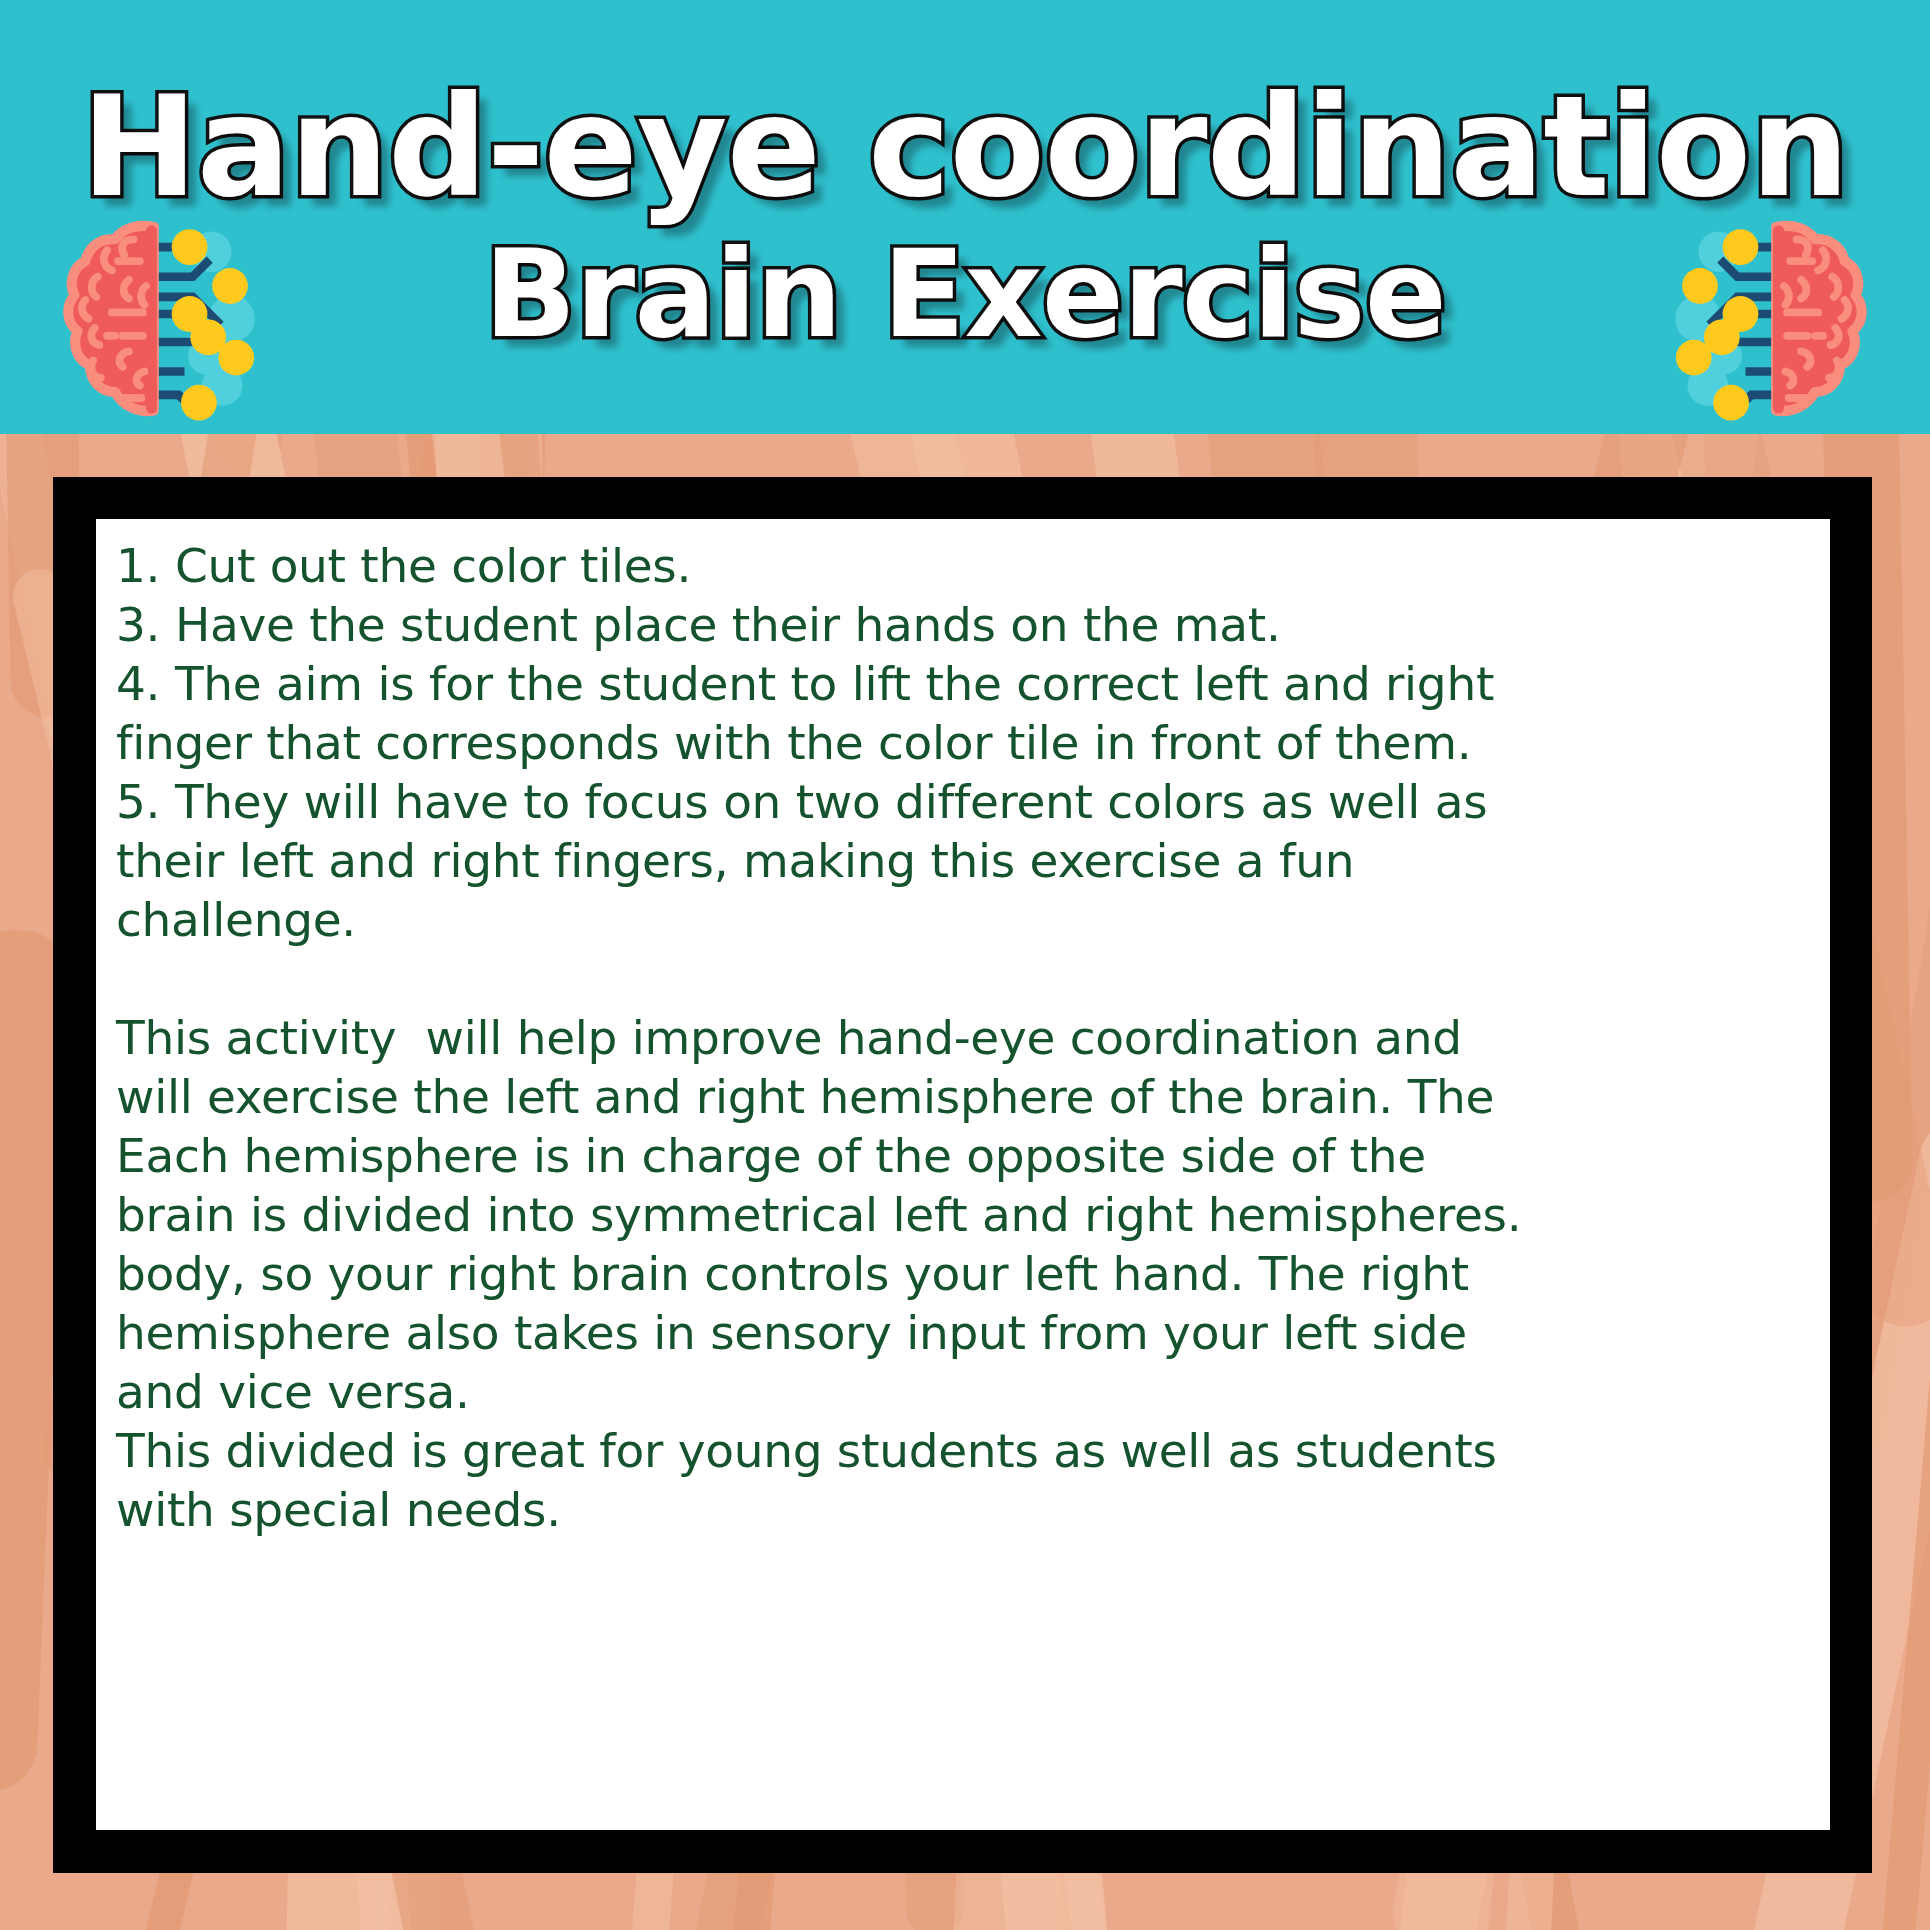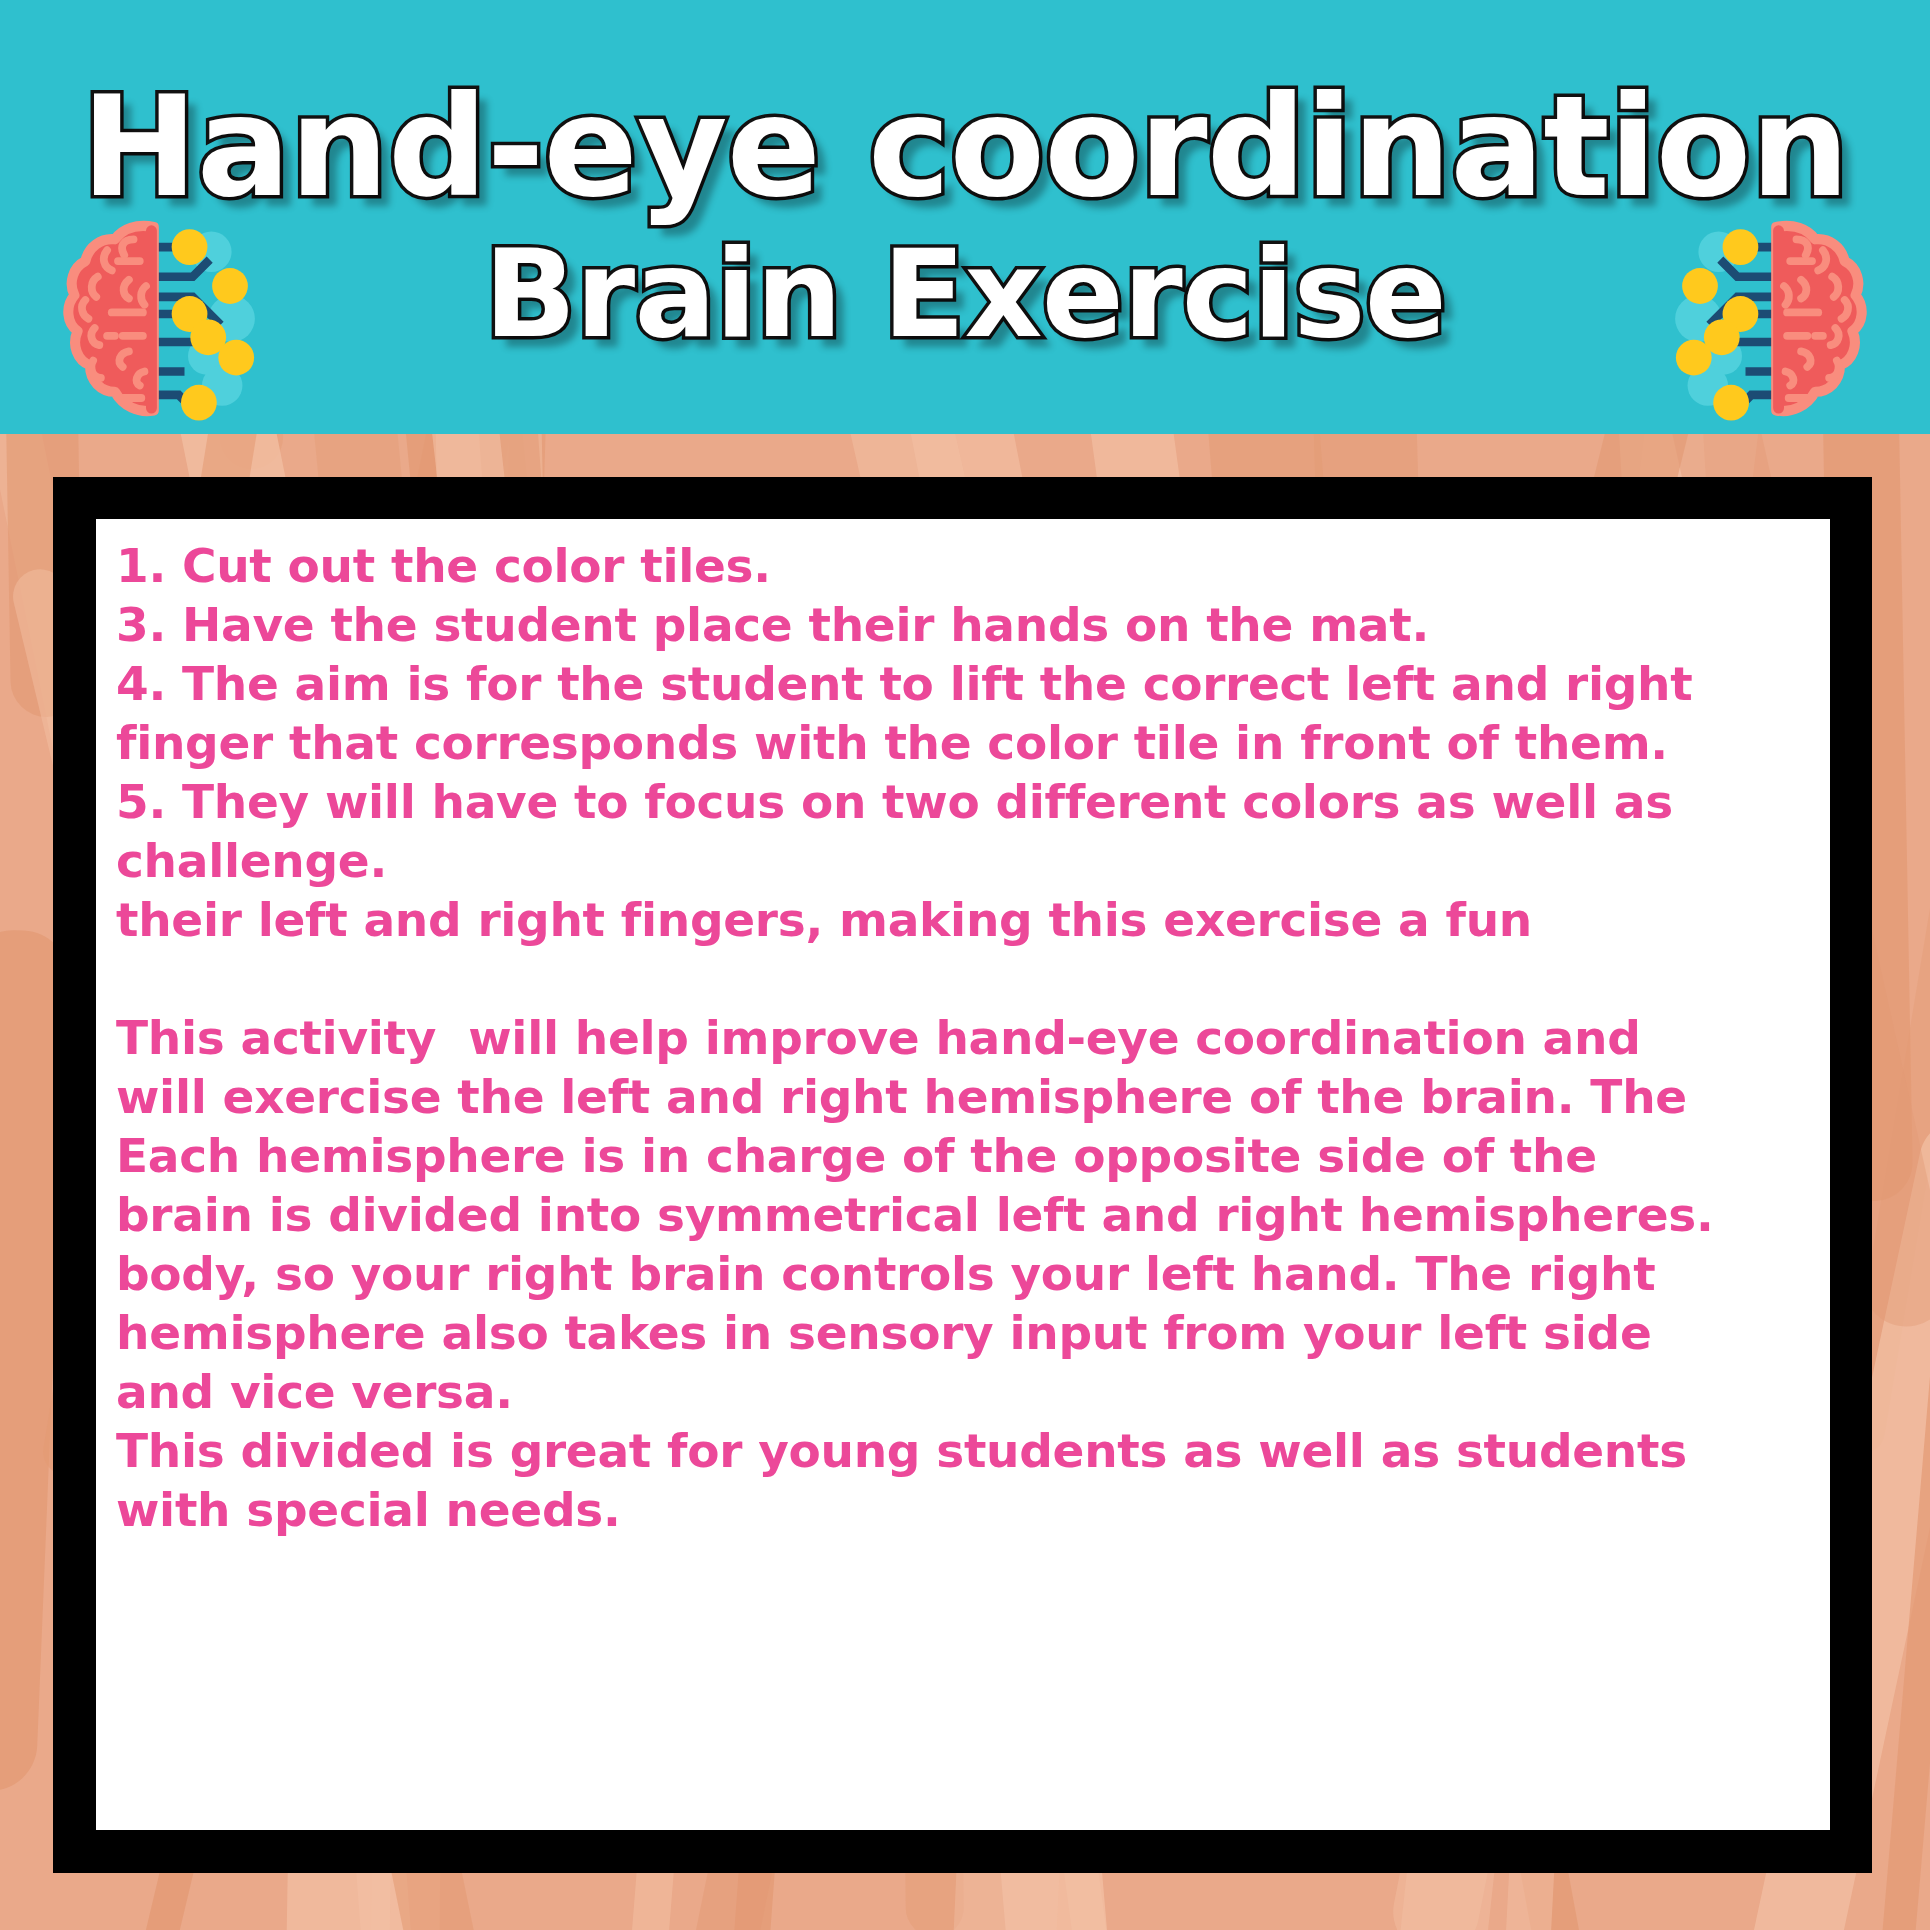--- a/index.html
+++ b/index.html
@@ -81,24 +81,24 @@
     width:1734px;height:1311px;
     background:#ffffff;
     z-index:6;
     overflow:hidden;
   }
   #content-body{
     padding:17px 20px 0 20px;
   }
   .body-line{
     font-family:"DejaVu Sans", sans-serif;
-    font-weight:bold;
+    font-weight:normal;
     font-size:47px;
     line-height:59px;
-    color:#ec4899;
+    color:#14532d;
     white-space:pre-wrap;
     letter-spacing:-0.3px;
   }
   .body-line.spacer{height:59px;}
 </style>
 </head>
 <body>
 
 <div id="bg-texture">
     <div class="stripe" style="width: 64px; height: 614px; left: 67px; top: -196px; transform: rotate(-10.1317deg); opacity: 0.68;"></div>
@@ -280,22 +280,22 @@
 </div>
 
 <div id="content-frame"></div>
 <div id="content-card">
   <div id="content-body">
       <div class="body-line">1. Cut out the color tiles.</div>
       <div class="body-line">3. Have the student place their hands on the mat.</div>
       <div class="body-line">4. The aim is for the student to lift the correct left and right</div>
       <div class="body-line">finger that corresponds with the color tile in front of them.</div>
       <div class="body-line">5. They will have to focus on two different colors as well as</div>
+      <div class="body-line">their left and right fingers, making this exercise a fun</div>
       <div class="body-line">challenge.</div>
-      <div class="body-line">their left and right fingers, making this exercise a fun</div>
       <div class="body-line spacer"></div>
       <div class="body-line">This activity  will help improve hand-eye coordination and</div>
       <div class="body-line">will exercise the left and right hemisphere of the brain. The</div>
       <div class="body-line">Each hemisphere is in charge of the opposite side of the</div>
       <div class="body-line">brain is divided into symmetrical left and right hemispheres.</div>
       <div class="body-line">body, so your right brain controls your left hand. The right</div>
       <div class="body-line">hemisphere also takes in sensory input from your left side</div>
       <div class="body-line">and vice versa.</div>
       <div class="body-line">This divided is great for young students as well as students</div>
       <div class="body-line">with special needs.</div>

